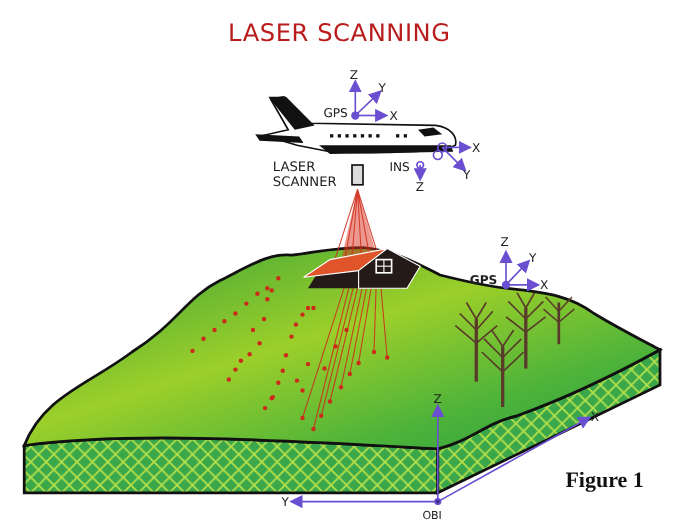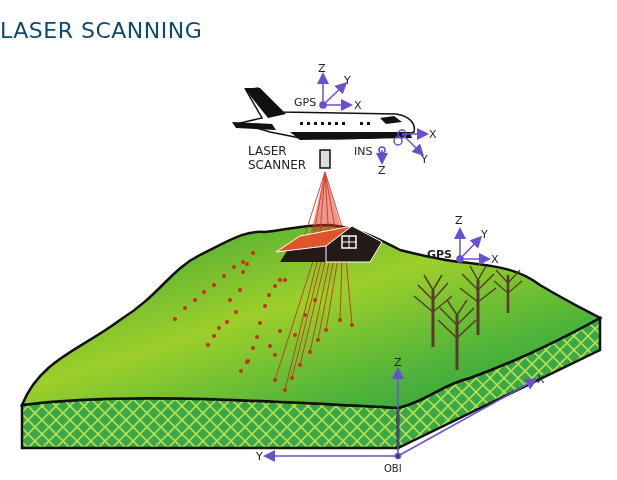--- a/index.html
+++ b/index.html
@@ -1,18 +1,18 @@
 <!DOCTYPE html>
 <html><head>
 <meta charset="utf-8">
 <style>
   html,body{margin:0;padding:0;background:#fff;}
   body{width:617px;height:480px;position:relative;overflow:hidden;font-family:"DejaVu Sans","Liberation Sans",sans-serif;}
   #stage{position:absolute;left:0;top:0;width:617px;height:480px;}
-  .title{position:absolute;left:0;width:617px;top:18px;text-align:left;font-size:22px;letter-spacing:0.5px;color:#0c4a6e;font-family:"DejaVu Sans",sans-serif;}
+  .title{position:absolute;left:0;width:617px;top:18px;text-align:center;font-size:22px;letter-spacing:0.5px;color:#b91c1c;font-family:"DejaVu Sans",sans-serif;}
   .fig{position:absolute;left:514px;top:426px;font-family:"Liberation Serif","DejaVu Serif",serif;font-weight:bold;font-size:20px;color:#111;}
   .lbl{font-family:"DejaVu Sans",sans-serif;fill:#222;}
 </style>
 </head>
 <body>
 
 <div id="stage">
   <div class="title">LASER SCANNING</div>
 
   <svg width="617" height="480" viewBox="0 0 617 480" style="position:absolute;left:0;top:0;">
@@ -184,13 +184,14 @@
       <line x1="398" y1="456" x2="535" y2="380" marker-end="url(#arr)"></line>
       <line x1="398" y1="456" x2="266" y2="456" marker-end="url(#arr)"></line>
       <circle cx="398" cy="456" r="2.5" fill="#3a2a8a"></circle>
     </g>
     <text class="lbl" x="394" y="366" font-size="11">Z</text>
     <text class="lbl" x="537" y="383" font-size="11">X</text>
     <text class="lbl" x="256" y="460" font-size="11">Y</text>
     <text class="lbl" x="384" y="472" font-size="10">OBI</text>
   </svg>
 
+  <div class="fig">Figure 1</div>
 </div>
 
 </body></html>

